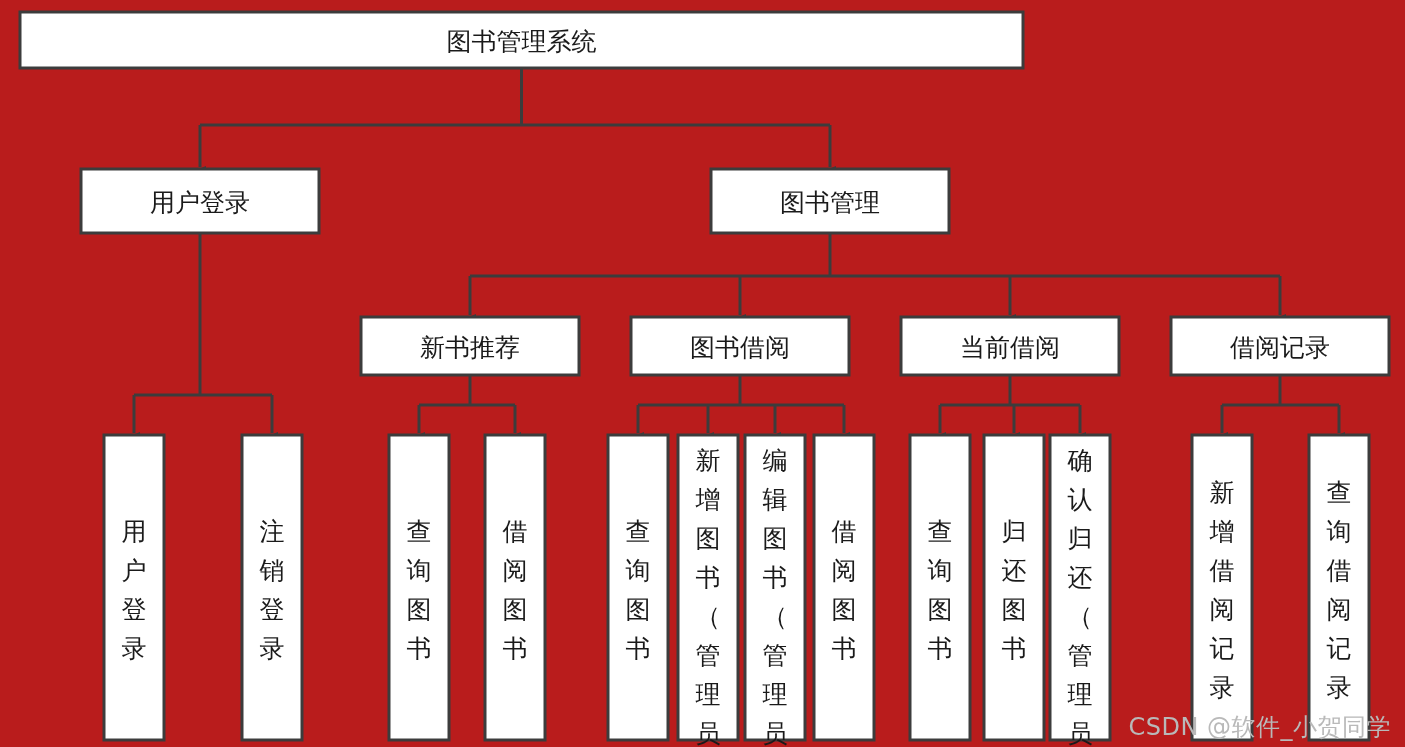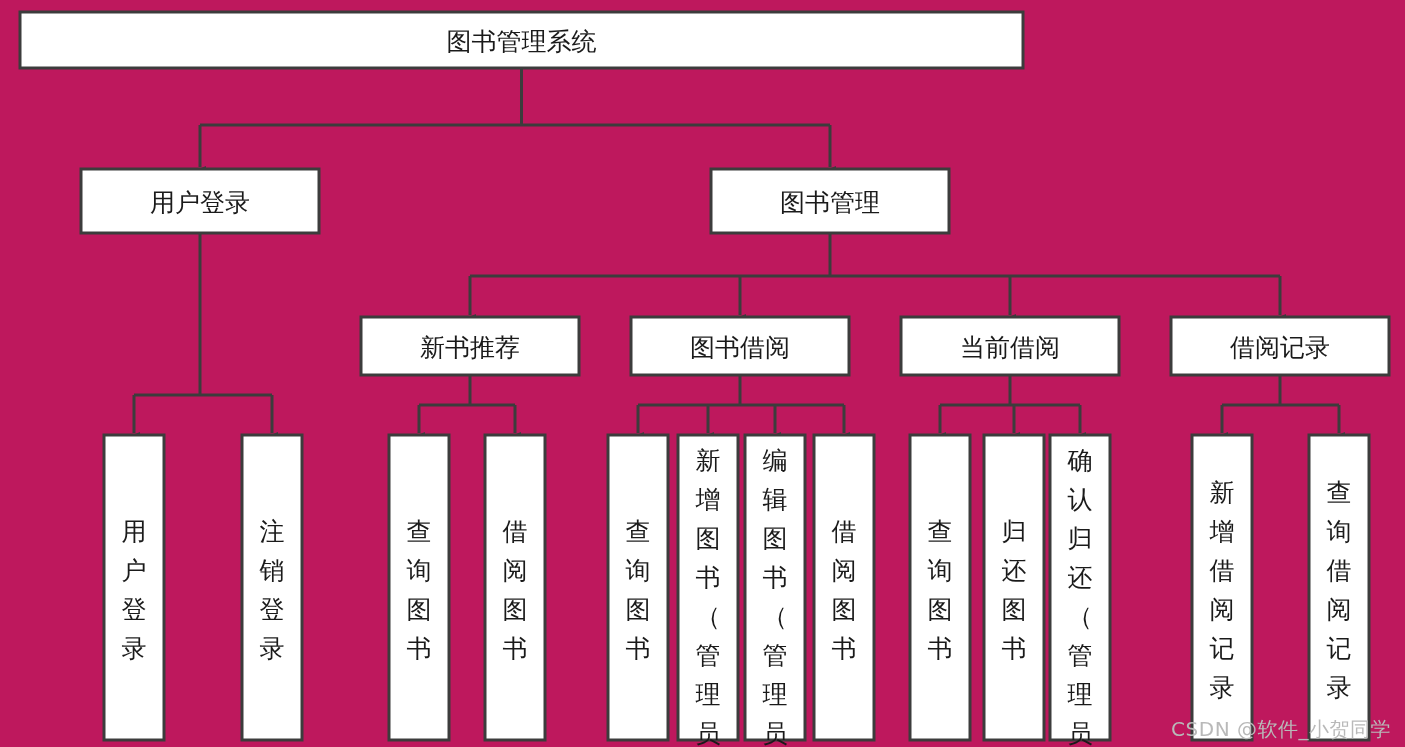--- a/index.html
+++ b/index.html
@@ -2,42 +2,42 @@
 <html><head>
 <meta charset="utf-8">
 <style>
   html,body{margin:0;padding:0;background:#ffffff;}
   body{
     width:1405px;height:747px;
     font-family:"DejaVu Sans","Liberation Sans",sans-serif;
     overflow:hidden;
     position:relative;
   }
-  #diagram-root{position:relative;width:1405px;height:747px;background:#be185d;}
+  #diagram-root{position:relative;width:1405px;height:747px;background:#b91c1c;}
   svg.tree{position:absolute;left:0;top:0;width:1405px;height:747px;}
   .node-rect{fill:#ffffff;stroke:#3c3c3c;stroke-width:3;}
   .edge{stroke:#3c3c3c;stroke-width:3;fill:none;}
   .node-label{
     fill:#1a1a1a;
     font-family:"DejaVu Sans","Liberation Sans",sans-serif;
     font-size:25px;
     text-anchor:middle;
     dominant-baseline:central;
   }
   .node-label-v{
     fill:#1a1a1a;
     font-family:"DejaVu Sans","Liberation Sans",sans-serif;
     font-size:25px;
     text-anchor:middle;
   }
   .watermark{
     position:absolute;
     right:14px;bottom:4px;
     font-family:"DejaVu Sans","Liberation Sans",sans-serif;
-    font-size:20px;
+    font-size:24px;
     color:#b9b9b9;
     letter-spacing:0.5px;
     white-space:nowrap;
     pointer-events:none;
   }
 </style>
 </head>
 <body>
 
 <div id="diagram-root">

